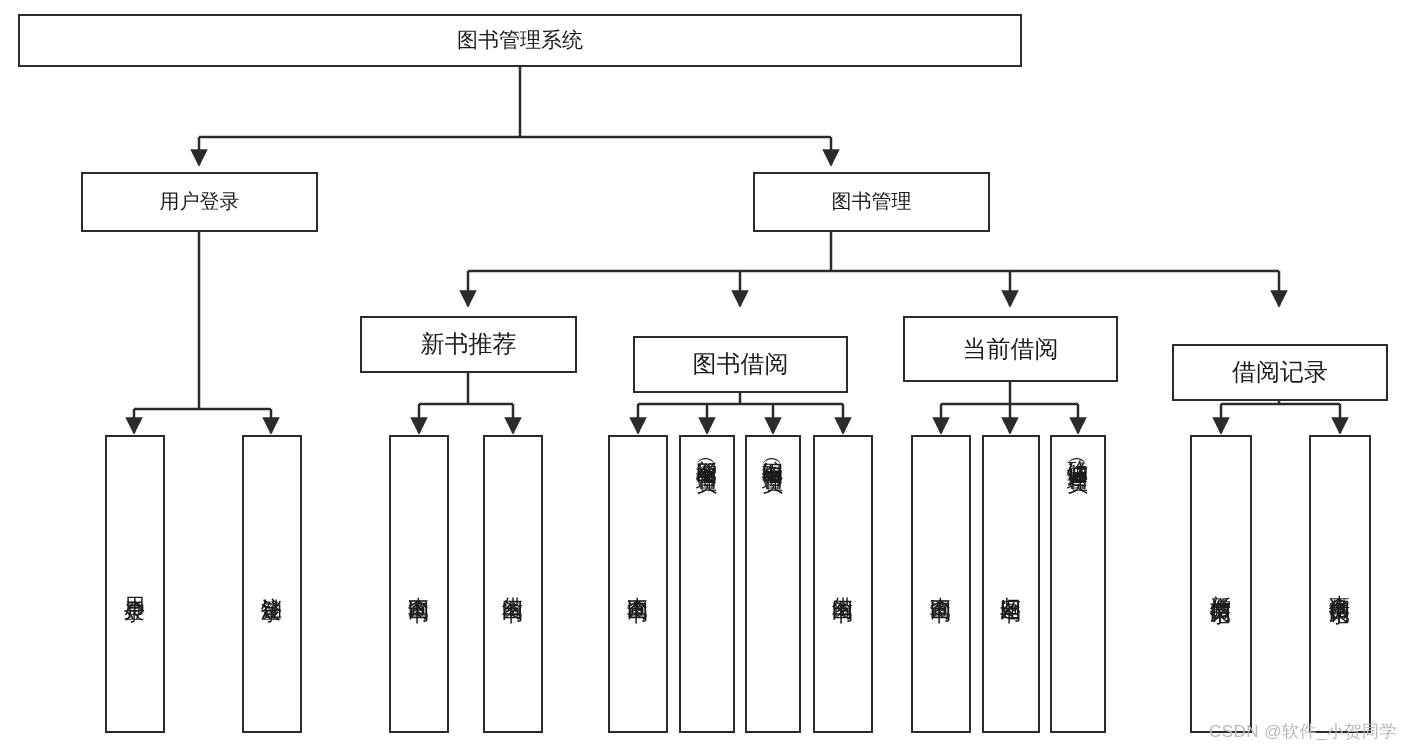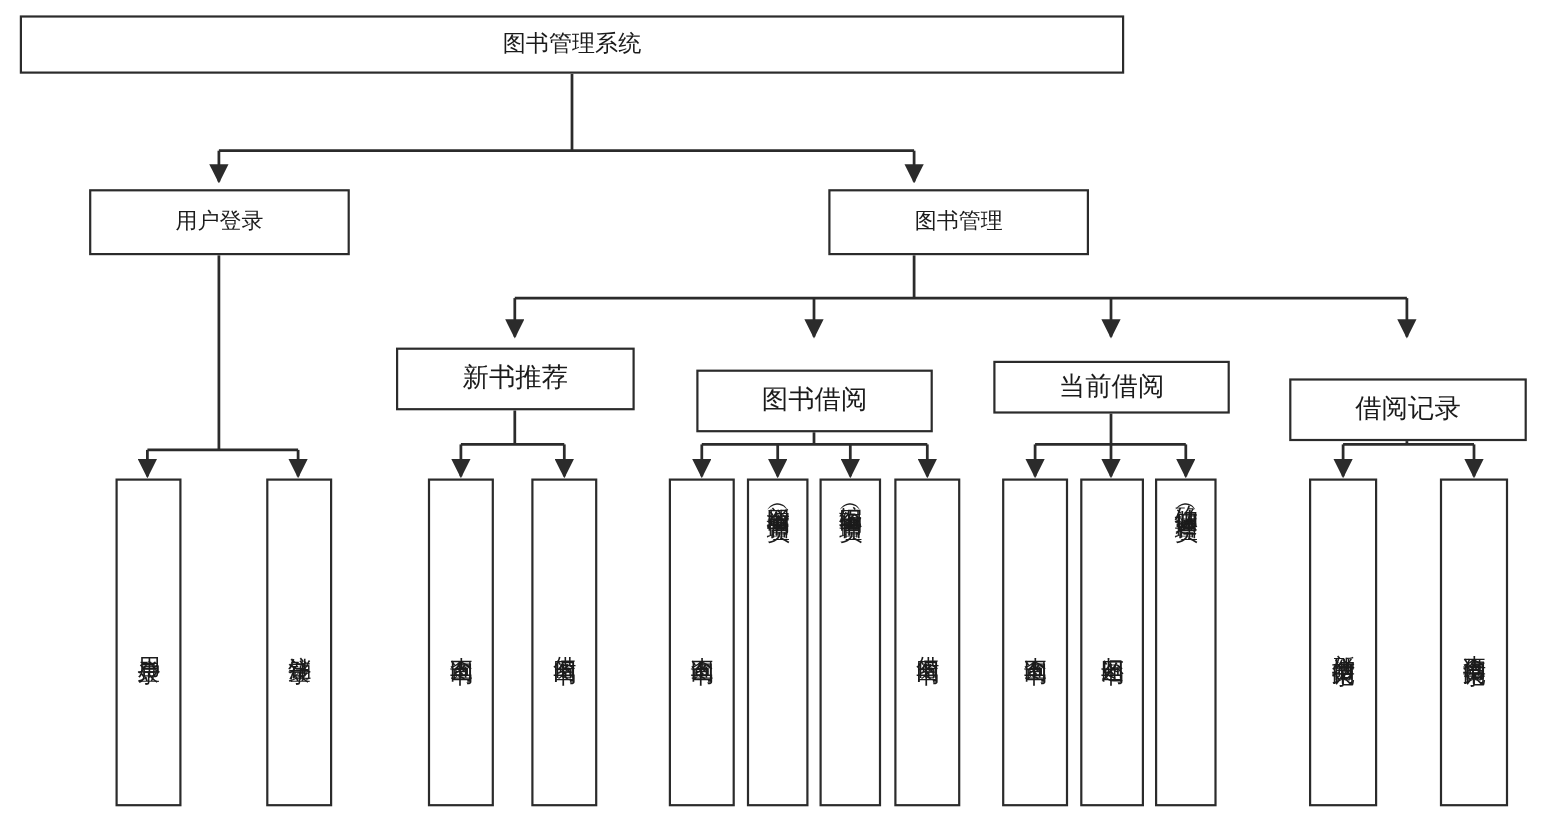--- a/index.html
+++ b/index.html
@@ -138,21 +138,21 @@
   </div>
 
   <div class="node-box node-l3" style="left:360px; top:316px; width:217px; height:57px;">
     <span class="node-label">新书推荐</span>
   </div>
 
   <div class="node-box node-l3" style="left:633px; top:316px; width:215px; height:57px;margin-top:20px;">
     <span class="node-label">图书借阅</span>
   </div>
 
-  <div class="node-box node-l3" style="left:903px; top:328px; width:215px; height:48px;">
+  <div class="node-box node-l3" style="left:903px; top:316px; width:215px; height:66px;">
     <span class="node-label">当前借阅</span>
   </div>
 
   <div class="node-box node-l3" style="left:1172px; top:316px; width:216px; height:57px;margin-top:28px;">
     <span class="node-label">借阅记录</span>
   </div>
 
   <div class="node-box node-leaf leaf-mid" style="left:105px; top:435px; width:60px; height:298px;">
     <span class="node-label">用户登录</span>
   </div>
@@ -198,13 +198,14 @@
   </div>
 
   <div class="node-box node-leaf leaf-mid" style="left:1190px; top:435px; width:62px; height:298px;">
     <span class="node-label">新增借阅记录</span>
   </div>
 
   <div class="node-box node-leaf leaf-mid" style="left:1309px; top:435px; width:62px; height:298px;">
     <span class="node-label">查询借阅记录</span>
   </div>
 
+  <div class="watermark">CSDN @软件_小贺同学</div>
 </div>
 
 </body></html>

